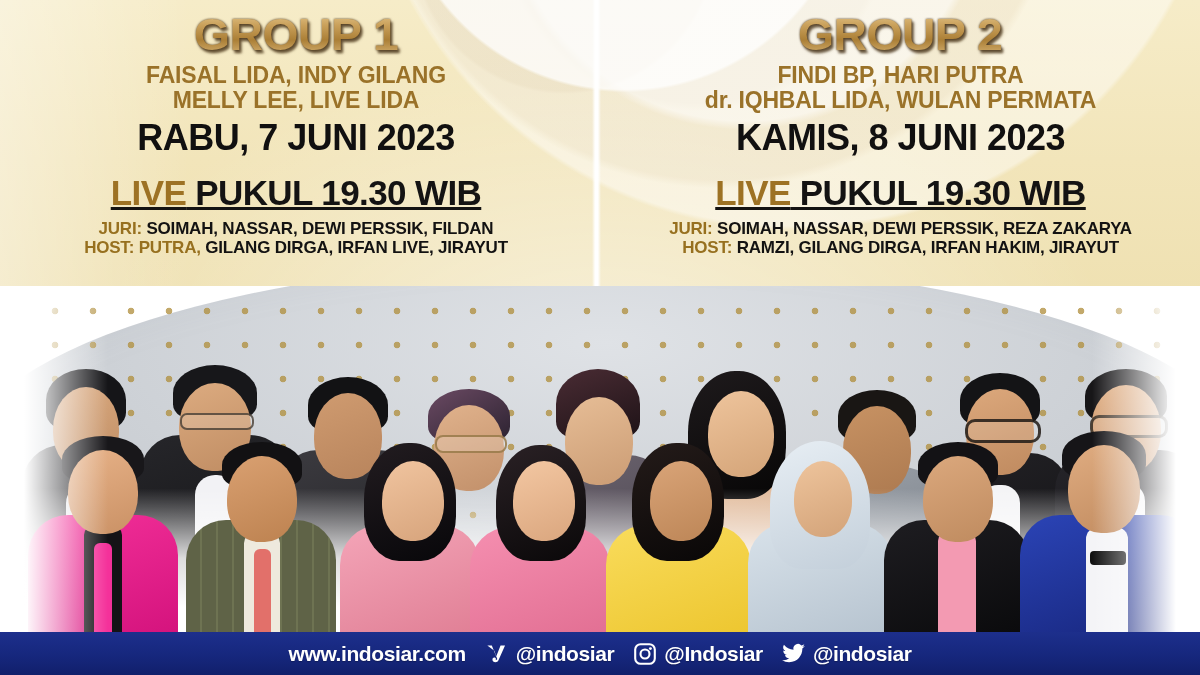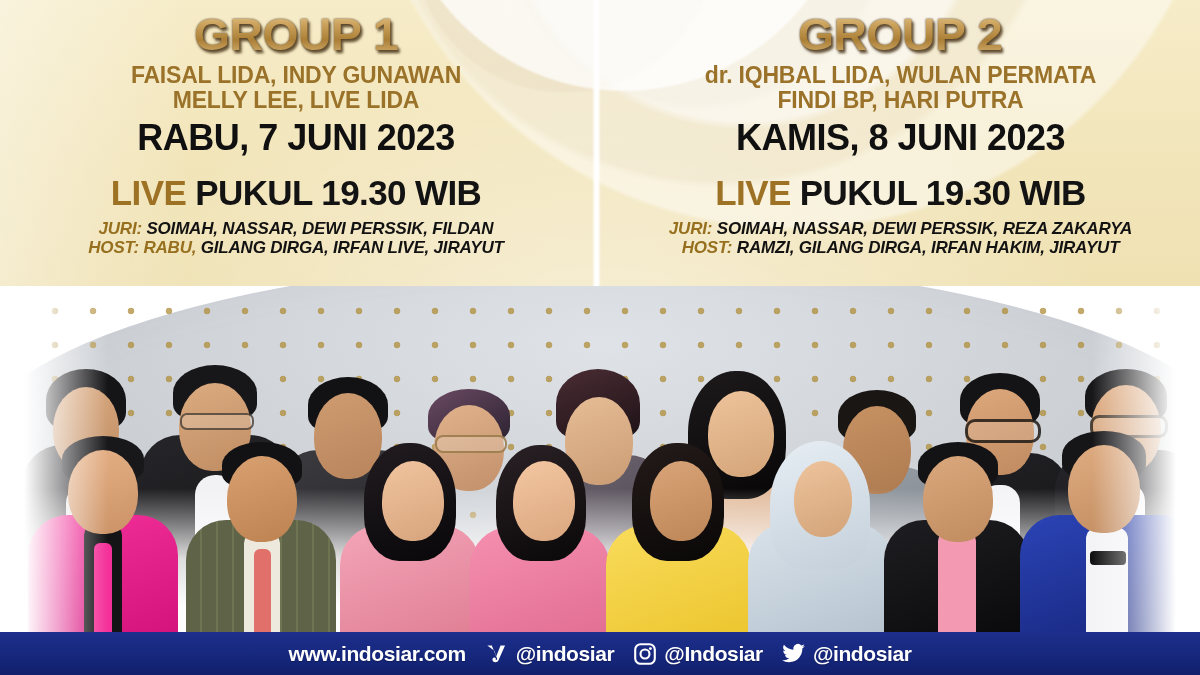--- a/index.html
+++ b/index.html
@@ -48,25 +48,25 @@
     text-shadow:none;
     filter:drop-shadow(2px 3px 1px rgba(58,38,12,.55)) drop-shadow(0 0 1px rgba(70,46,14,.9));
     margin:0 0 6px 0;transform:scaleX(1.03);
   }
   .members{font-size:23px;font-weight:700;line-height:1.08;color:#9a7229;
     text-align:center;letter-spacing:-0.2px;margin:0 0 3px 0;}
   .members .ln{display:block;}
   .dateline{font-size:36px;font-weight:700;color:#111010;line-height:1.1;
     letter-spacing:-0.5px;margin:2px 0 16px 0;white-space:nowrap;}
   .liveline{font-size:35px;font-weight:700;color:#141313;line-height:1.12;
-    letter-spacing:-0.6px;margin:0;white-space:nowrap;}
+    letter-spacing:-0.6px;margin:0;white-space:nowrap;text-decoration:underline;}
   .liveline .live{color:#9d7224;}
   .credits{margin-top:7px;text-align:center;line-height:1.12;}
   .credits .row{display:block;font-size:17px;font-weight:700;color:#131212;
-      letter-spacing:-0.2px;white-space:nowrap;font-style:italic;}
+      letter-spacing:-0.2px;white-space:nowrap;}
   .credits .lbl{color:#97701f;}
 
   
   .photos{position:absolute;left:0;top:286px;width:1200px;height:349px;overflow:hidden;
           background:#ffffff;}
   .dome{position:absolute;left:-40px;top:-26px;width:1290px;height:330px;
         border-radius:50% 50% 46% 46%/ 62% 62% 38% 38%;
         background:
           radial-gradient(ellipse at 50% 25%, #dfe2e6 0%, #cdd1d6 55%, #bfc4ca 100%);
         box-shadow:inset 0 -30px 50px rgba(150,155,162,.35);}
@@ -109,36 +109,36 @@
     <div class="top-bg"></div>
     <div class="top-bg2"></div>
     <div class="corner-fade"></div>
   </div>
 
   <div class="divider"></div>
 
   <div class="panel panel-left">
     <div class="group-title">GROUP 1</div>
     <div class="members">
-      <span class="ln">FAISAL LIDA, INDY GUNAWAN</span>
+      <span class="ln">FAISAL LIDA, INDY GILANG</span>
       <span class="ln">MELLY LEE, LIVE LIDA</span>
     </div>
     <div class="dateline">RABU, 7 JUNI 2023</div>
     <div class="liveline"><span class="live">LIVE</span><span> PUKUL 19.30 WIB</span></div>
     <div class="credits">
       <span class="row"><span class="lbl">JURI:</span><span> SOIMAH, NASSAR, DEWI PERSSIK, FILDAN</span></span>
-      <span class="row"><span class="lbl">HOST:</span><span class="lbl"> RABU,</span><span> GILANG DIRGA, IRFAN LIVE, JIRAYUT</span></span>
+      <span class="row"><span class="lbl">HOST:</span><span class="lbl"> PUTRA,</span><span> GILANG DIRGA, IRFAN LIVE, JIRAYUT</span></span>
     </div>
   </div>
 
   <div class="panel panel-right">
     <div class="group-title">GROUP 2</div>
     <div class="members">
+      <span class="ln">FINDI BP, HARI PUTRA</span>
       <span class="ln">dr. IQHBAL LIDA, WULAN PERMATA</span>
-      <span class="ln">FINDI BP, HARI PUTRA</span>
     </div>
     <div class="dateline">KAMIS, 8 JUNI 2023</div>
     <div class="liveline"><span class="live">LIVE</span><span> PUKUL 19.30 WIB</span></div>
     <div class="credits">
       <span class="row"><span class="lbl">JURI:</span><span> SOIMAH, NASSAR, DEWI PERSSIK, REZA ZAKARYA</span></span>
       <span class="row"><span class="lbl">HOST:</span><span> RAMZI, GILANG DIRGA, IRFAN HAKIM, JIRAYUT</span></span>
     </div>
   </div>
 
   <div class="photos">

